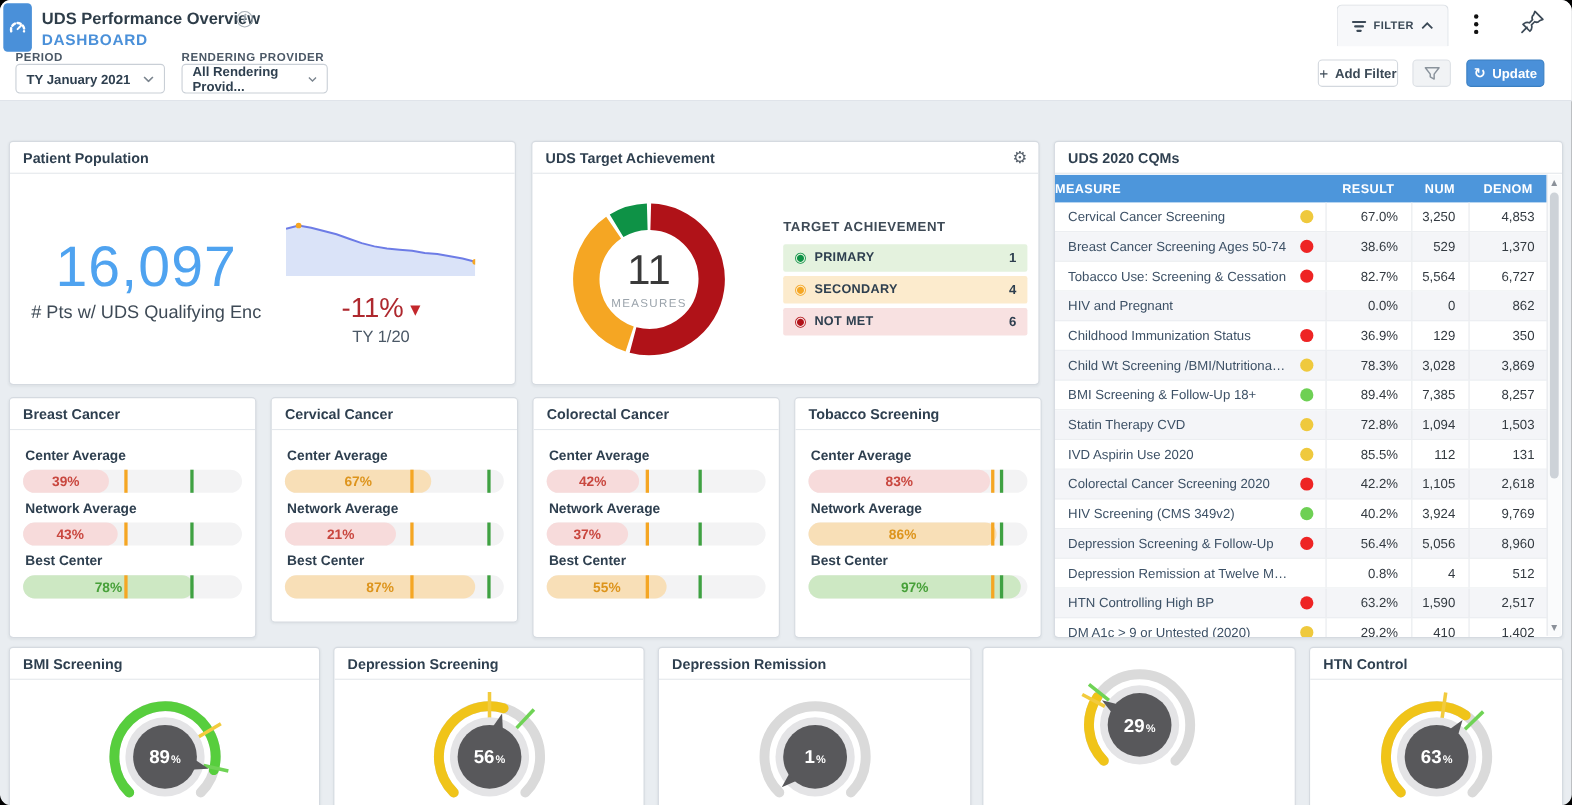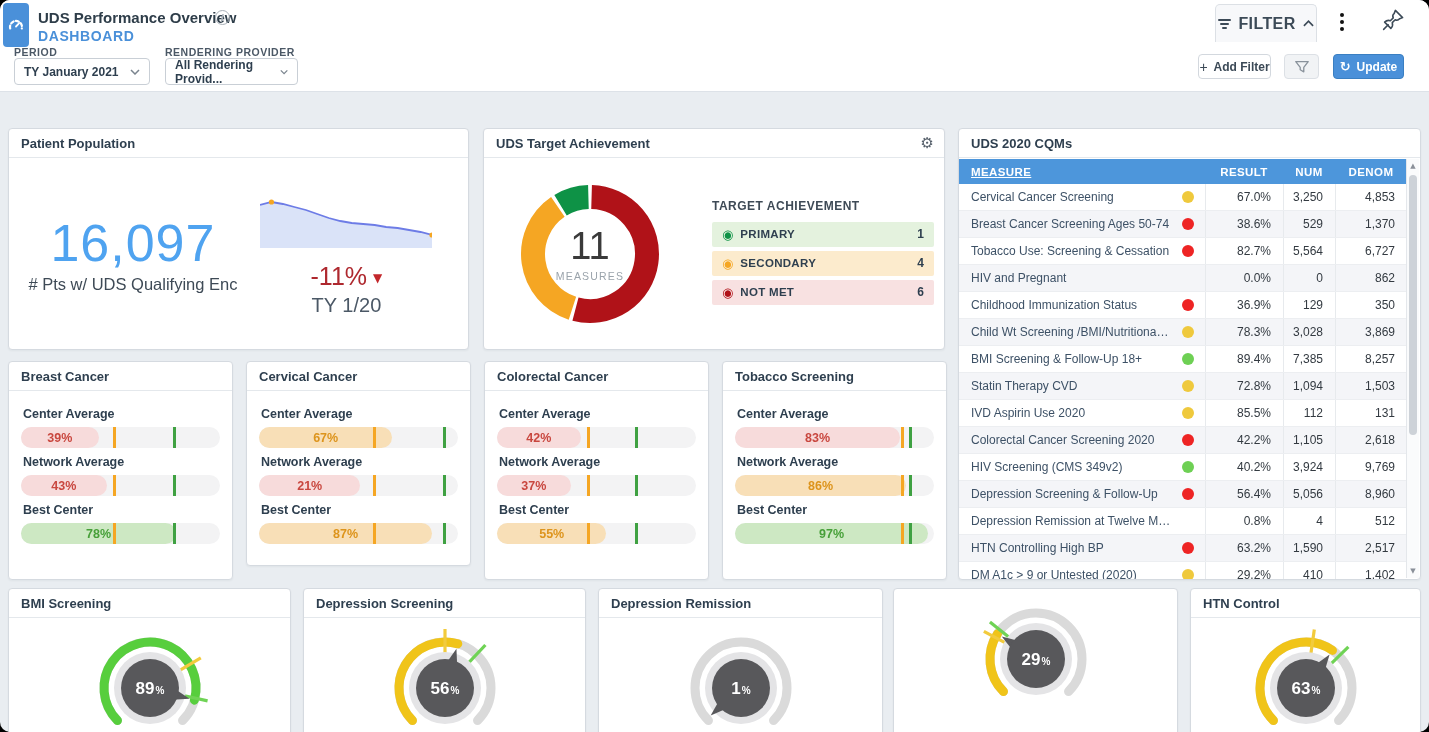--- a/index.html
+++ b/index.html
@@ -10,21 +10,21 @@
   }
   
   .topbar{position:absolute;left:0;top:0;width:100%;height:92px;background:#fff;border-bottom:1px solid #DDE2E8;}
   .app-tile{position:absolute;left:3px;top:3px;width:26px;height:44px;background:#4A90D9;border-radius:4px;display:flex;align-items:center;justify-content:center;}
   .page-title{position:absolute;left:38px;top:9px;font-size:15px;font-weight:bold;color:#2E3D49;}
   .info-badge{position:absolute;left:215px;top:10px;width:15px;height:15px;border:1.5px solid #A7AFB7;border-radius:50%;
     color:#A7AFB7;font:italic bold 10px "DejaVu Serif",serif;display:flex;align-items:center;justify-content:center;}
   .page-sub{position:absolute;left:38px;top:28px;font-size:14px;font-weight:bold;color:#4A90D9;letter-spacing:.6px;}
   .filter-tab{position:absolute;right:112px;top:4px;width:102px;height:38px;background:#F7F8FA;border:1px solid #DCE0E5;border-bottom:none;
     border-radius:5px 5px 0 0;display:flex;align-items:center;justify-content:center;gap:7px;cursor:pointer;}
-  .filter-tab .flabel{font-size:16px;font-weight:bold;color:#3C4A57;letter-spacing:.4px;}
+  .filter-tab .flabel{font-size:10px;font-weight:bold;color:#3C4A57;letter-spacing:.4px;}
   .flines{display:flex;flex-direction:column;gap:2px;align-items:center;}
   .flines i{display:block;height:2px;background:#3C4A57;border-radius:1px;}
   .flines i:nth-child(1){width:13px;} .flines i:nth-child(2){width:9px;} .flines i:nth-child(3){width:5px;}
   .kebab{position:absolute;right:78px;top:11px;width:18px;height:22px;display:flex;flex-direction:column;align-items:center;justify-content:center;gap:3px;cursor:pointer;}
   .kebab i{width:4px;height:4px;border-radius:50%;background:#111;}
   .pin-btn{position:absolute;right:22px;top:8px;width:26px;height:26px;cursor:pointer;}
   
   .f-label{position:absolute;font-size:10.5px;font-weight:bold;color:#4B5866;letter-spacing:.5px;top:46px;}
   .f-select{position:absolute;top:58px;height:27px;border:1px solid #C9CFD6;border-radius:4px;background:#fff;
     display:flex;align-items:center;justify-content:space-between;padding:0 9px;font-size:12px;font-weight:bold;color:#2E3F4F;cursor:pointer;}
@@ -42,38 +42,38 @@
   .p-target{left:483px;top:105px;width:462px;height:222px;}
   .p-cqms{left:958px;top:105px;width:463px;height:452px;}
   
   .pat-body{display:flex;align-items:center;height:191px;}
   .pat-left{width:54%;text-align:center;}
   .big-num{font-size:52px;color:#4FA3F0;letter-spacing:1px;}
   .big-label{font-size:16.5px;color:#3E4A56;margin-top:2px;}
   .pat-right{width:46%;text-align:center;padding-right:32px;}
   .change-line{font-size:25px;color:#AE282E;margin-top:8px;}
   .change-line .tri{font-size:12px;color:#C3272B;vertical-align:middle;margin-left:6px;font-family:"DejaVu Sans",sans-serif;}
-  .change-sub{font-size:20px;color:#4B5866;margin-top:3px;}
+  .change-sub{font-size:15px;color:#4B5866;margin-top:3px;}
   
   .tgt-body{display:flex;align-items:center;height:191px;padding-left:26px;}
   .donut-wrap{position:relative;width:160px;height:160px;flex:0 0 auto;}
   .donut-center{position:absolute;inset:0;display:flex;flex-direction:column;align-items:center;justify-content:center;pointer-events:none;}
   .donut-num{font-size:38px;color:#3A3A3A;}
   .donut-cap{font-size:10.5px;color:#9AA3AB;letter-spacing:1.2px;margin-top:2px;}
   .legend{margin-left:42px;width:222px;}
   .legend-title{font-size:12px;font-weight:bold;color:#3E4A56;letter-spacing:.5px;margin-bottom:9px;}
   .legend-row{height:25px;display:flex;align-items:center;gap:7px;padding:0 10px;margin-bottom:4px;border-radius:2px;}
   .legend-row .dot-icon{font-size:13px;line-height:1;font-family:"DejaVu Sans",sans-serif;}
   .legend-row .llabel{font-size:11.5px;font-weight:bold;color:#2E3F4F;letter-spacing:.3px;}
   .legend-row .lcount{margin-left:auto;font-size:12px;font-weight:bold;color:#2E3F4F;}
   
   .tbl{position:absolute;left:0;top:30px;right:13px;bottom:0;}
   .tbl-head{display:grid;grid-template-columns:1fr 34px 78px 52px 72px;height:25px;background:#4D96DB;color:#fff;
     font-size:11.5px;font-weight:bold;letter-spacing:.4px;align-items:center;}
-  .tbl-head .h-measure{padding-left:12px;text-decoration:underline;}
+  .tbl-head .h-measure{}
   .tbl-head .h-num{text-align:center;}
   .tbl-row{display:grid;grid-template-columns:1fr 34px 78px 52px 72px;height:27px;align-items:center;font-size:12px;border-bottom:1px solid #ECEEF1;}
   .tbl-row.alt{background:#F4F5F8;}
   .c-measure{padding-left:12px;color:#3D5166;overflow:hidden;white-space:nowrap;text-overflow:ellipsis;}
   .c-dot{display:flex;justify-content:center;}
   .c-dot i{width:12px;height:12px;border-radius:50%;}
   .c-val{text-align:right;padding-right:12px;color:#333A41;border-left:1px solid #E7EAED;height:100%;display:flex;align-items:center;justify-content:flex-end;}
   .scrollbar{position:absolute;top:30px;right:1px;bottom:1px;width:13px;background:#FAFBFC;border-left:1px solid #E4E7EB;}
   .sb-arrow{position:absolute;left:0;width:100%;text-align:center;font-size:7px;color:#8A9099;cursor:pointer;font-family:"DejaVu Sans",sans-serif;}
   .sb-up{top:3px;} .sb-down{bottom:3px;}

